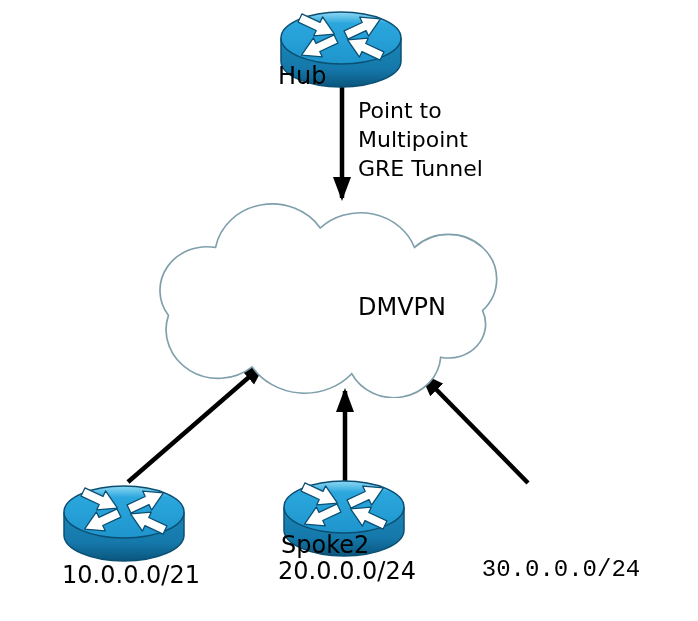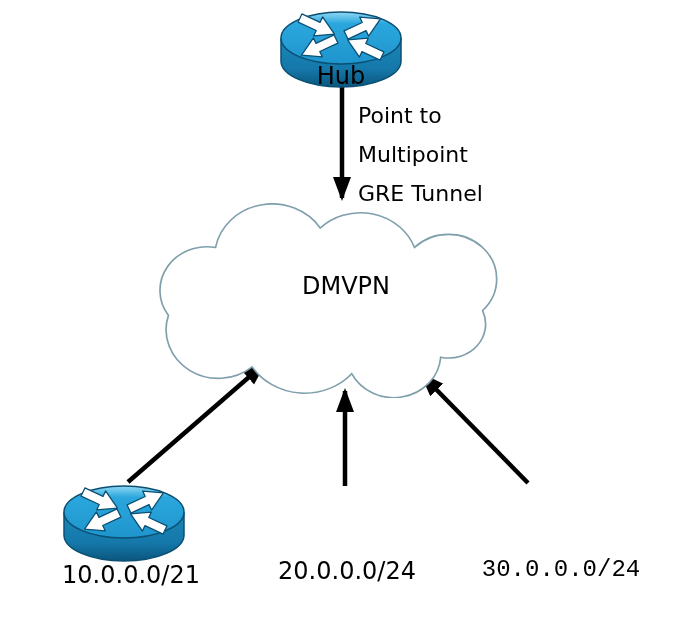--- a/index.html
+++ b/index.html
@@ -32,23 +32,23 @@
   .cloud svg {
     position: absolute;
     left: 0;
     top: 0;
     width: 100%;
     height: 100%;
   }
   .cloud-label {
     position: absolute;
     left: 109px;
-    top: 78px;
+    top: 99px;
     width: 200px;
-    text-align: center;
+    text-align: right;
     font-size: 24px;
     color: #000000;
   }
   .node {
     position: absolute;
     width: 126px;
     height: 80px;
     z-index: 3;
   }
   .node svg.router {
@@ -56,36 +56,35 @@
     left: 0;
     top: 0;
     width: 126px;
     height: 80px;
   }
   .node-label {
     position: absolute;
     left: 0;
     right: 0;
     bottom: 1px;
-    text-align: center;
     font-size: 24px;
     line-height: 26px;
     color: #000000;
     z-index: 4;
   }
   #hub    { left: 278px; top: 10px; }
   #spoke1 { left:  61px; top: 484px; }
   #spoke2 { left: 281px; top: 479px; }
   #spoke3 { left: 494px; top: 474px; }
   .annotation {
     position: absolute;
     left: 358px;
     top: 96px;
     font-size: 22px;
-    line-height: 39px;
+    line-height: 29px;
     color: #000000;
     white-space: pre-line;
     z-index: 2;
   }
   .subnet-label {
     position: absolute;
     width: 200px;
     text-align: center;
     font-size: 24px;
     color: #000000;
@@ -163,19 +162,25 @@
     </svg>
     <div class="node-label">Hub</div>
   </div>
 
   <div class="node" id="spoke1">
     <svg class="router" viewBox="0 0 126 80">
       <use href="#router-shape"></use>
     </svg>
   </div>
 
+  <div class="node" id="spoke2">
+    <svg class="router" viewBox="0 0 126 80">
+      <use href="#router-shape"></use>
+    </svg>
+    <div class="node-label">Spoke2</div>
+  </div>
 
 
   <div class="subnet-label" id="subnet1">10.0.0.0/21</div>
   <div class="subnet-label" id="subnet2">20.0.0.0/24</div>
   <div class="subnet-label" id="subnet3">30.0.0.0/24</div>
 
 </div>
 
 </body></html>

